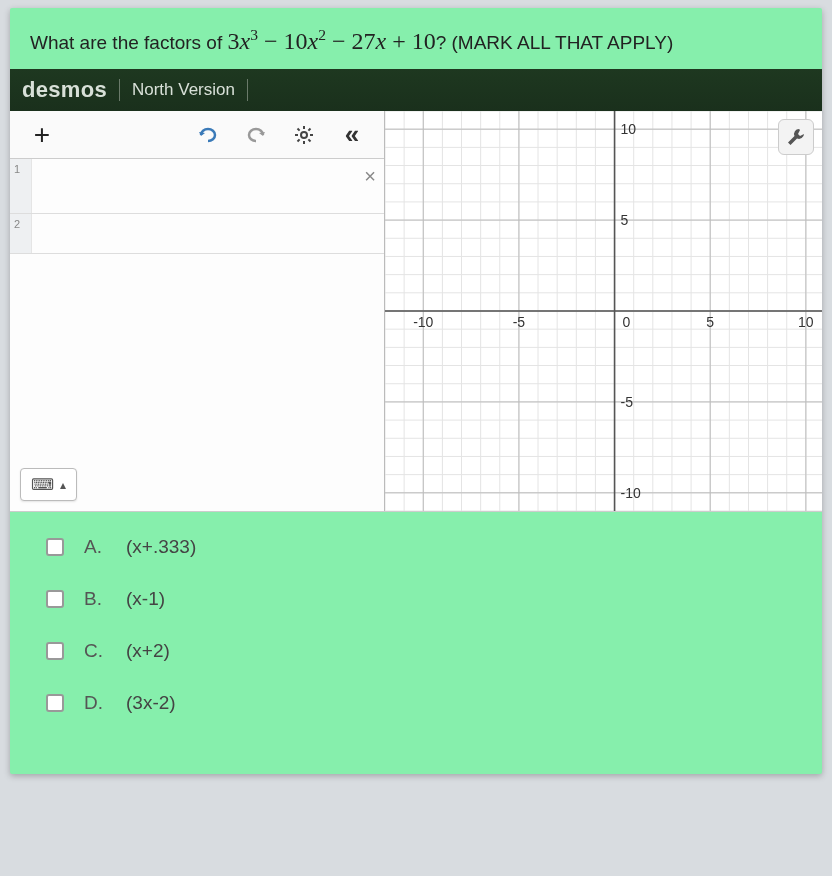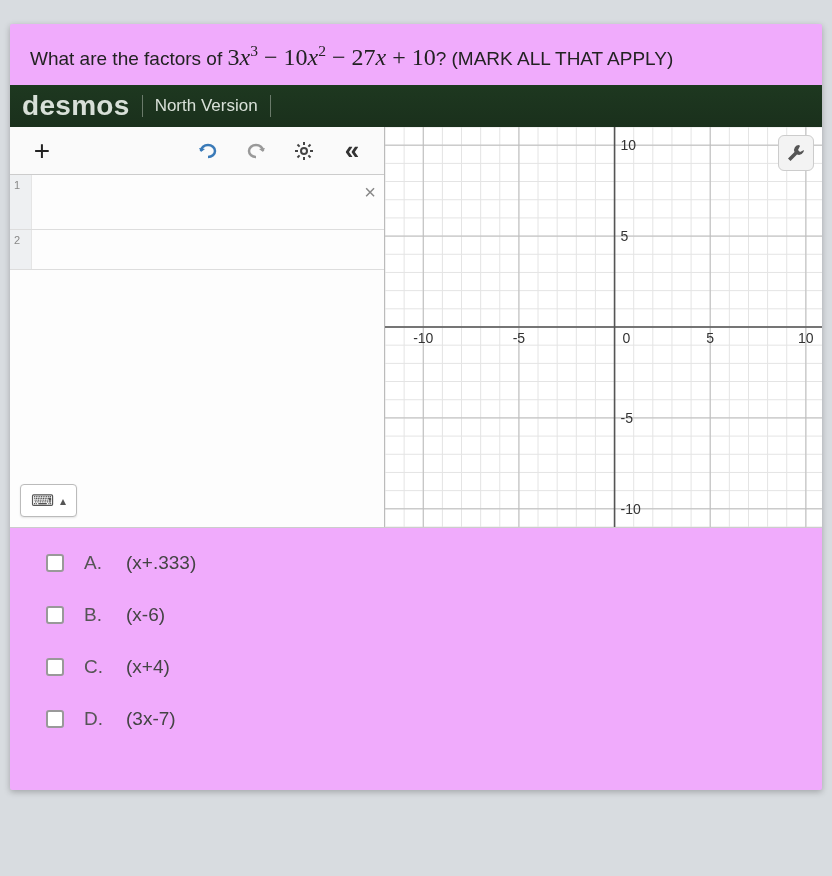--- a/index.html
+++ b/index.html
@@ -5,22 +5,22 @@
   * { box-sizing: border-box; margin: 0; padding: 0; }
   body {
     font-family: Arial, Helvetica, sans-serif;
     background: #d8dce0;
     width: 832px;
     height: 876px;
     overflow: hidden;
     position: relative;
   }
   .page {
-    background: #f0abfc;
-    margin: 24px 10px;
+    background: #86efac;
+    margin: 8px 10px;
     box-shadow: 0 2px 6px rgba(0,0,0,0.25);
     border-radius: 2px;
     padding-bottom: 20px;
   }
   .question {
     padding: 18px 20px 14px 20px;
     font-size: 19px;
     color: #222;
   }
   .question .math {
@@ -34,21 +34,21 @@
     color: #eee;
     display: flex;
     align-items: center;
     height: 42px;
     padding: 0 12px;
     gap: 12px;
     font-size: 17px;
   }
   .desmos-logo {
     font-weight: 600;
-    font-size: 28px;
+    font-size: 22px;
     letter-spacing: 0.3px;
     color: #fff;
   }
   .vr { width:1px; height:22px; background:#6a7a6a; }
   .desmos-bar span { color: #d8e0d8; }
   .app-row { display:flex; background:#fafafa; border-bottom:1px solid #ccc; }
   .left-panel {
     width: 375px;
     background: #fdfdfd;
     border-right: 1px solid #bbb;
@@ -286,26 +286,26 @@
 
   <div class="answers" id="answers">
       <div class="answer-row">
         <div class="checkbox"></div>
         <span class="letter">A.</span>
         <span>(x+.333)</span>
       </div>
       <div class="answer-row">
         <div class="checkbox"></div>
         <span class="letter">B.</span>
-        <span>(x-6)</span>
+        <span>(x-1)</span>
       </div>
       <div class="answer-row">
         <div class="checkbox"></div>
         <span class="letter">C.</span>
-        <span>(x+4)</span>
+        <span>(x+2)</span>
       </div>
       <div class="answer-row">
         <div class="checkbox"></div>
         <span class="letter">D.</span>
-        <span>(3x-7)</span>
+        <span>(3x-2)</span>
       </div>
     </div>
 </div>
 
 </body></html>

